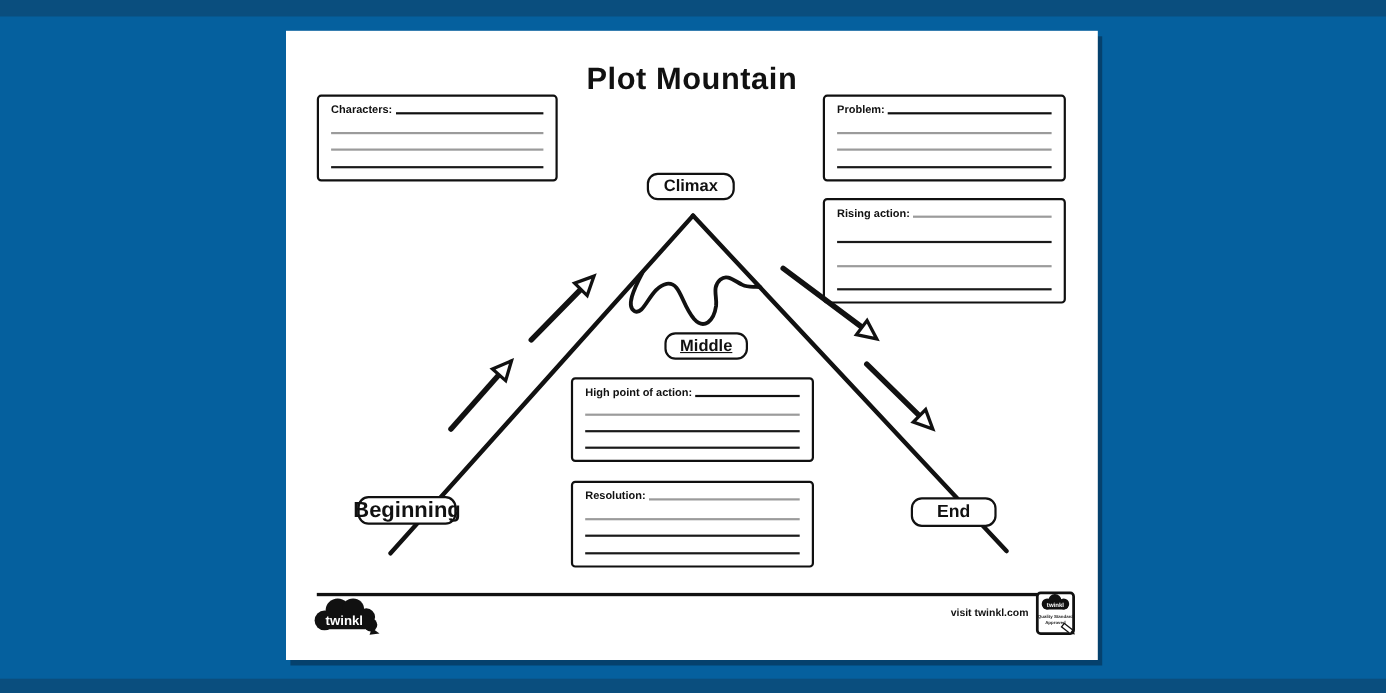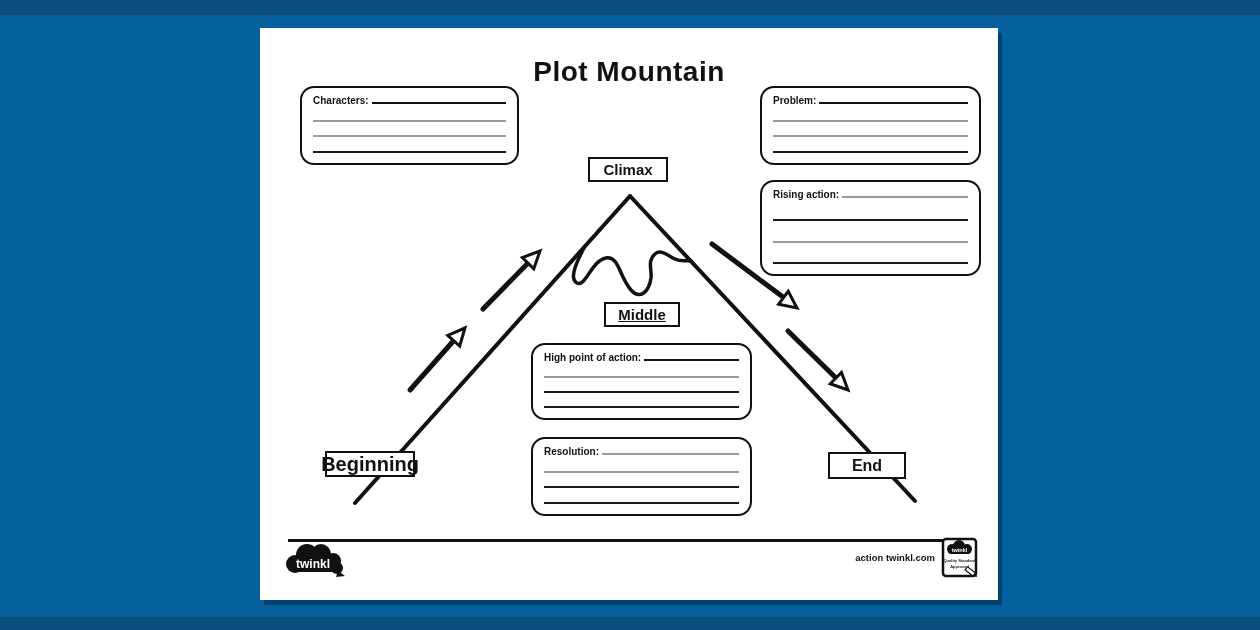--- a/index.html
+++ b/index.html
@@ -9,43 +9,43 @@
   .edge-strip.top { top:0; height:15px; }
   .edge-strip.bottom { bottom:0; height:13px; }
 
   .sheet { position:absolute; left:260px; top:28px; width:738px; height:572px;
            background:#ffffff; box-shadow:4px 5px 0 rgba(6,40,70,.55); }
 
   .title { position:absolute; top:28px; left:0; width:100%; text-align:center;
            font-size:28px; font-weight:bold; color:#111; letter-spacing:.5px; }
 
   
-  .wbox { position:absolute; border:2.5px solid #101010; border-radius:14px; background:#fff;
-          padding:7px 11px 10px 11px; display:flex; flex-direction:column; justify-content:space-between;margin-left:12px; }
+  .wbox { position:absolute; border:2.5px solid #101010; border-radius:4px; background:#fff;
+          padding:7px 11px 10px 11px; display:flex; flex-direction:column; justify-content:space-between; }
   .b-characters { left:28px;  top:58px;  width:219px; height:79px; }
   .b-setting    { left:28px;  top:152px; width:219px; height:80px; }
   .b-problem    { left:488px; top:58px;  width:221px; height:79px; }
   .b-rising     { left:488px; top:152px; width:221px; height:96px; }
   .b-highpoint  { left:259px; top:315px; width:221px; height:77px; }
   .b-resolution { left:259px; top:409px; width:221px; height:79px; }
   .lblrow { display:flex; align-items:flex-end; font-size:10px; font-weight:bold; color:#111; line-height:1.1; }
   .lline  { flex:1; margin-left:3px; margin-bottom:2px; border-bottom:2px solid #111; }
   .wline  { height:0; border-bottom:2px solid #1a1a1a; }
   .wline.g { border-bottom-color:#9b9b9b; }
   .v2 .lline { border-bottom-color:#9b9b9b; }
 
   
   .mountain { position:absolute; left:0; top:0; }
   .slope  { stroke:#111; stroke-width:4;  stroke-linecap:round; }
   .snow   { stroke:#111; stroke-width:3.5; fill:none; stroke-linecap:round; }
   .ashaft { stroke:#111; stroke-width:5;  stroke-linecap:round; }
   .ahead  { fill:#fff; stroke:#111; stroke-width:3; stroke-linejoin:miter; }
 
   
-  .pill { position:absolute; border:2.5px solid #111; border-radius:0; background:#fff;
+  .pill { position:absolute; border:2.5px solid #111; border-radius:10px; background:#fff;
           display:flex; align-items:center; justify-content:center;
           font-weight:bold; color:#111; font-size:15px; }
   .p-climax    { left:328px; top:129px; width:80px; height:25px; }
   .p-middle    { left:344px; top:274px; width:76px; height:25px;text-decoration:underline; }
   .p-beginning { left:65px;  top:423px; width:90px; height:26px; font-size:20px; }
   .p-end       { left:568px; top:424px; width:78px; height:27px; font-size:16px; }
 
   
   .footer-rule { position:absolute; left:28px; top:511px; width:683px; height:3px; background:#111; }
   .logo   { position:absolute; left:22px; top:514px; }
@@ -157,21 +157,21 @@
         <circle cx="25" cy="13" r="11"></circle>
         <circle cx="39" cy="12" r="10"></circle>
         <circle cx="51" cy="19" r="8"></circle>
         <circle cx="55" cy="26" r="6"></circle>
         <rect x="8" y="17" width="48" height="13" rx="6"></rect>
         <path d="M56 29 l7 5 l-9 1 z"></path>
       </g>
       <text x="31" y="26" text-anchor="middle" font-size="12" font-weight="bold" fill="#fff" font-family="Liberation Sans, sans-serif">twinkl</text>
     </svg>
 
-    <div class="visit">action twinkl.com</div>
+    <div class="visit">visit twinkl.com</div>
 
     <svg class="badge" width="40" height="44" viewBox="0 0 40 44">
       <rect x="2" y="2" width="33" height="37" rx="3" fill="#fff" stroke="#111" stroke-width="2.5"></rect>
       <g fill="#111">
         <circle cx="11" cy="12" r="5"></circle>
         <circle cx="18" cy="9" r="6"></circle>
         <circle cx="26" cy="12" r="5"></circle>
         <rect x="7" y="10" width="23" height="7" rx="3.5"></rect>
       </g>
       <text x="18.5" y="14.5" text-anchor="middle" font-size="5.5" font-weight="bold" fill="#fff" font-family="Liberation Sans, sans-serif">twinkl</text>

